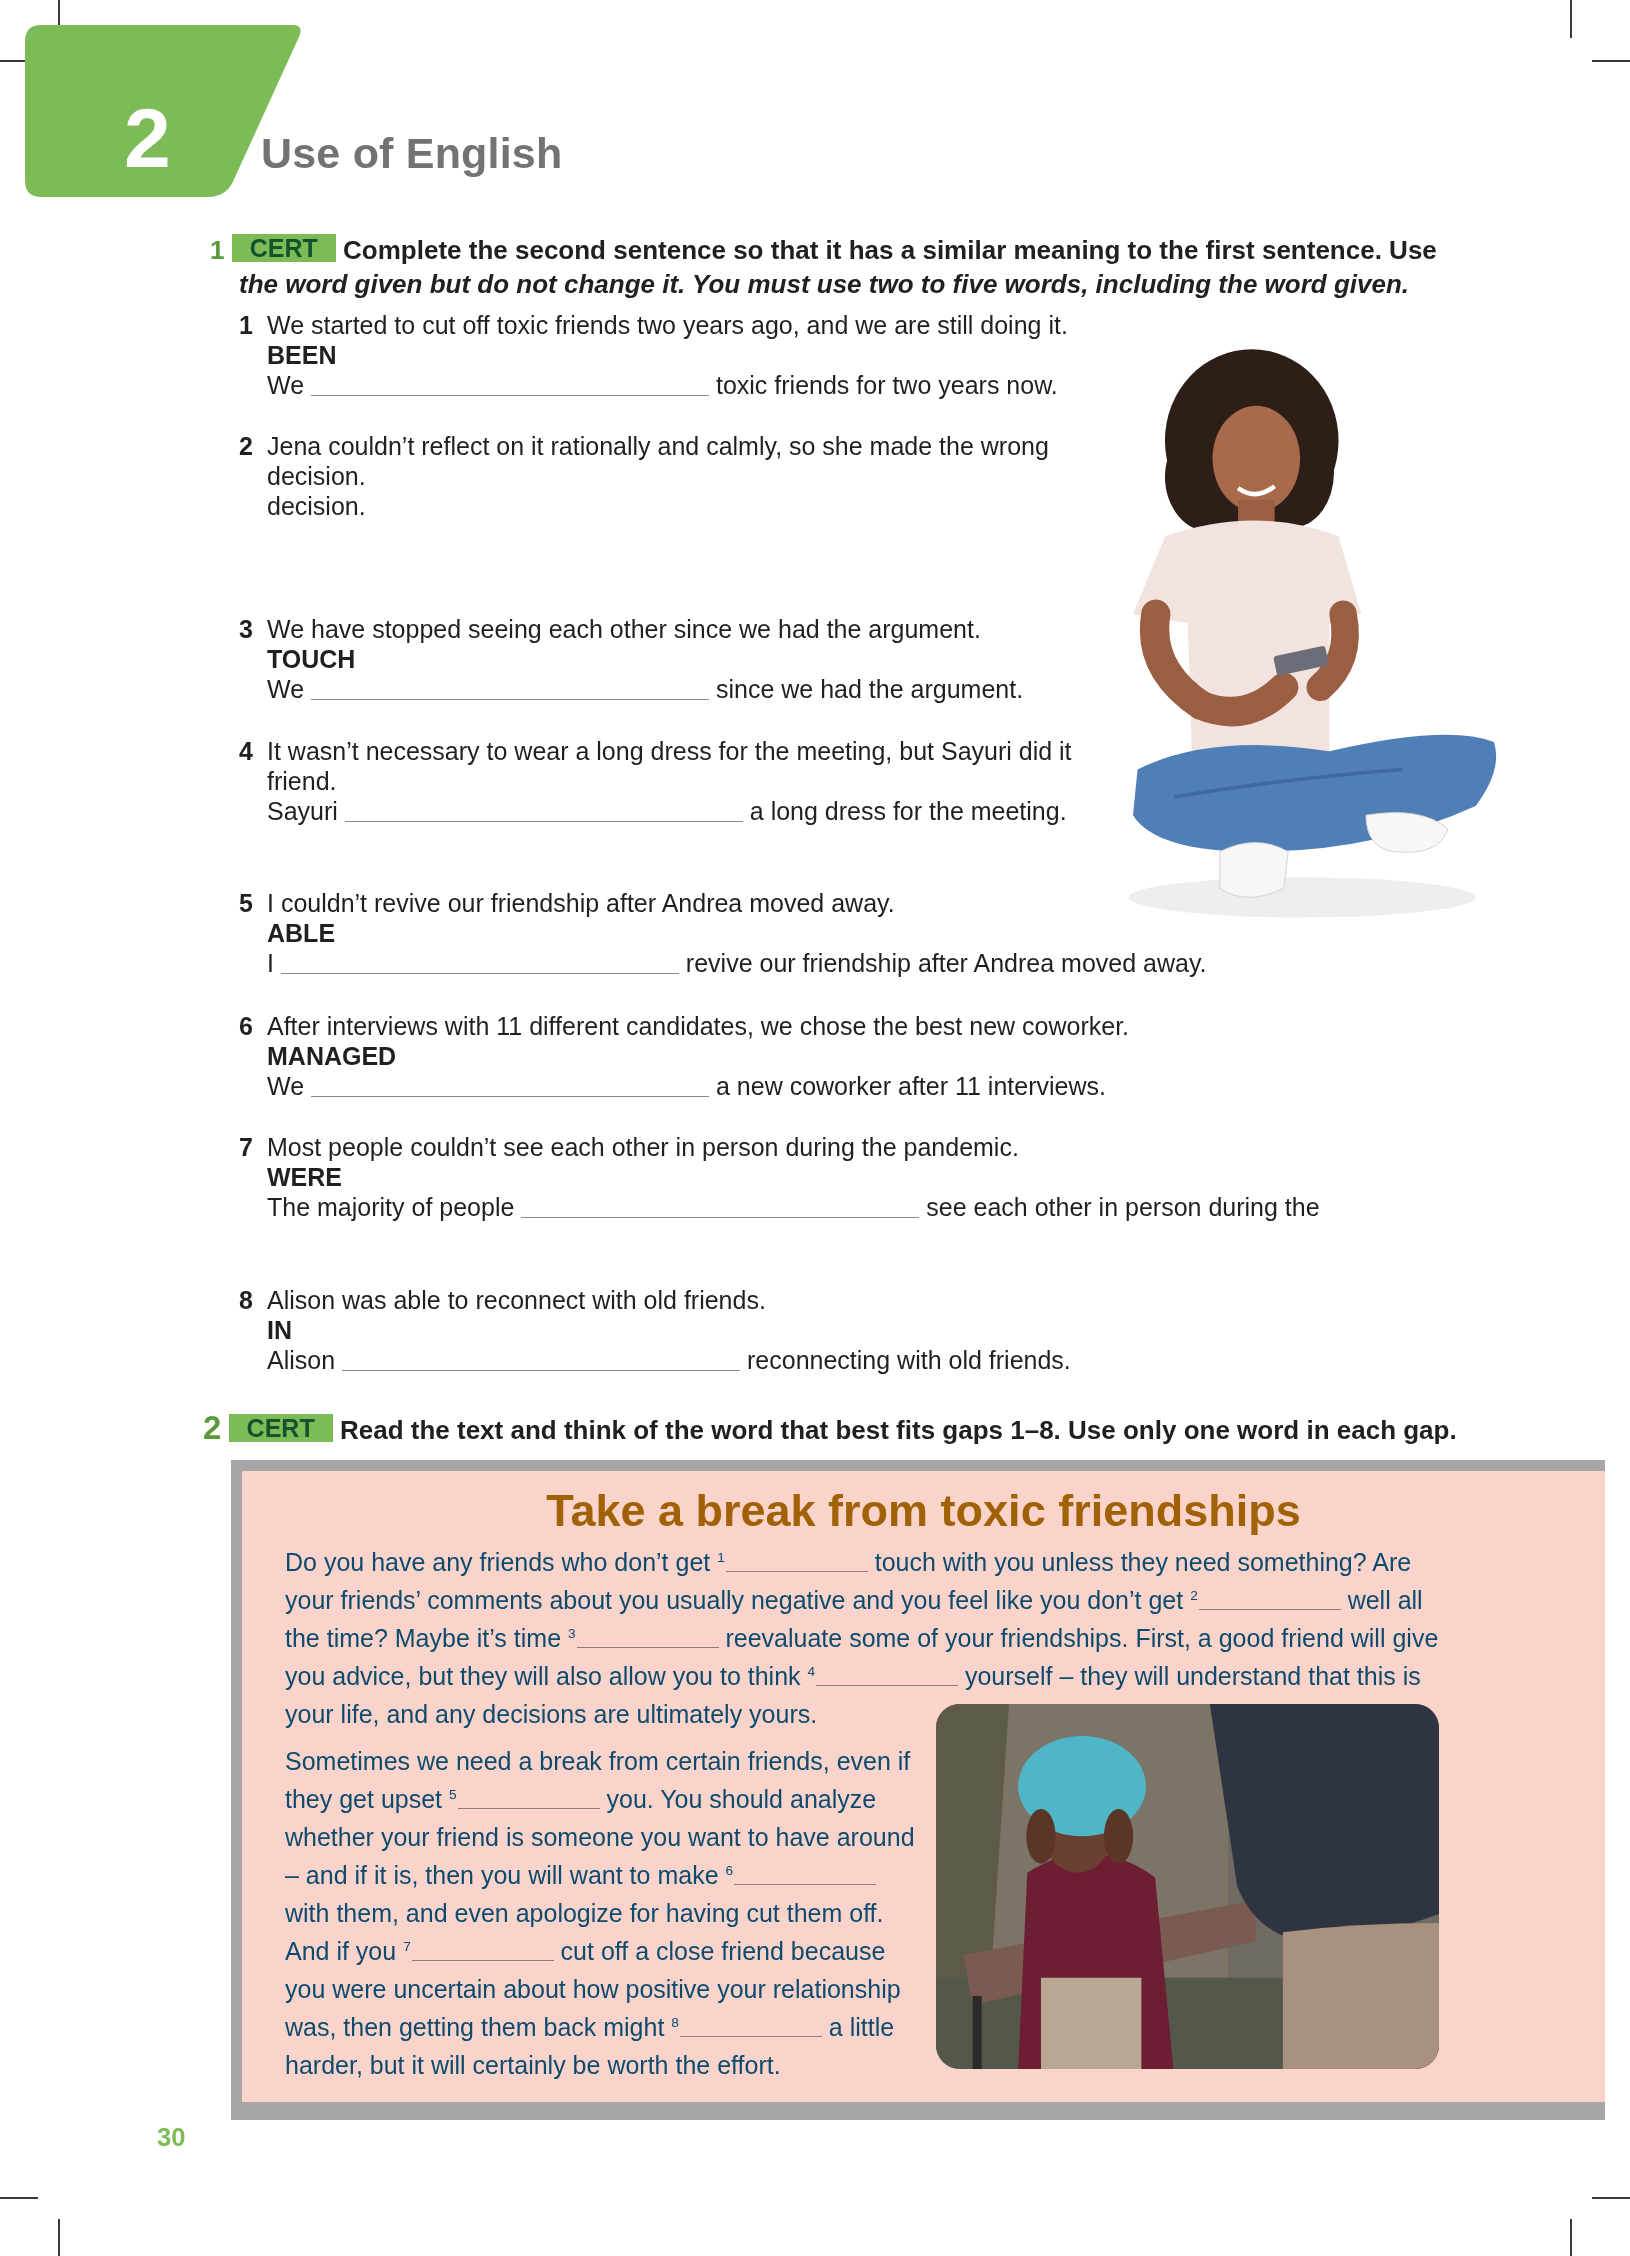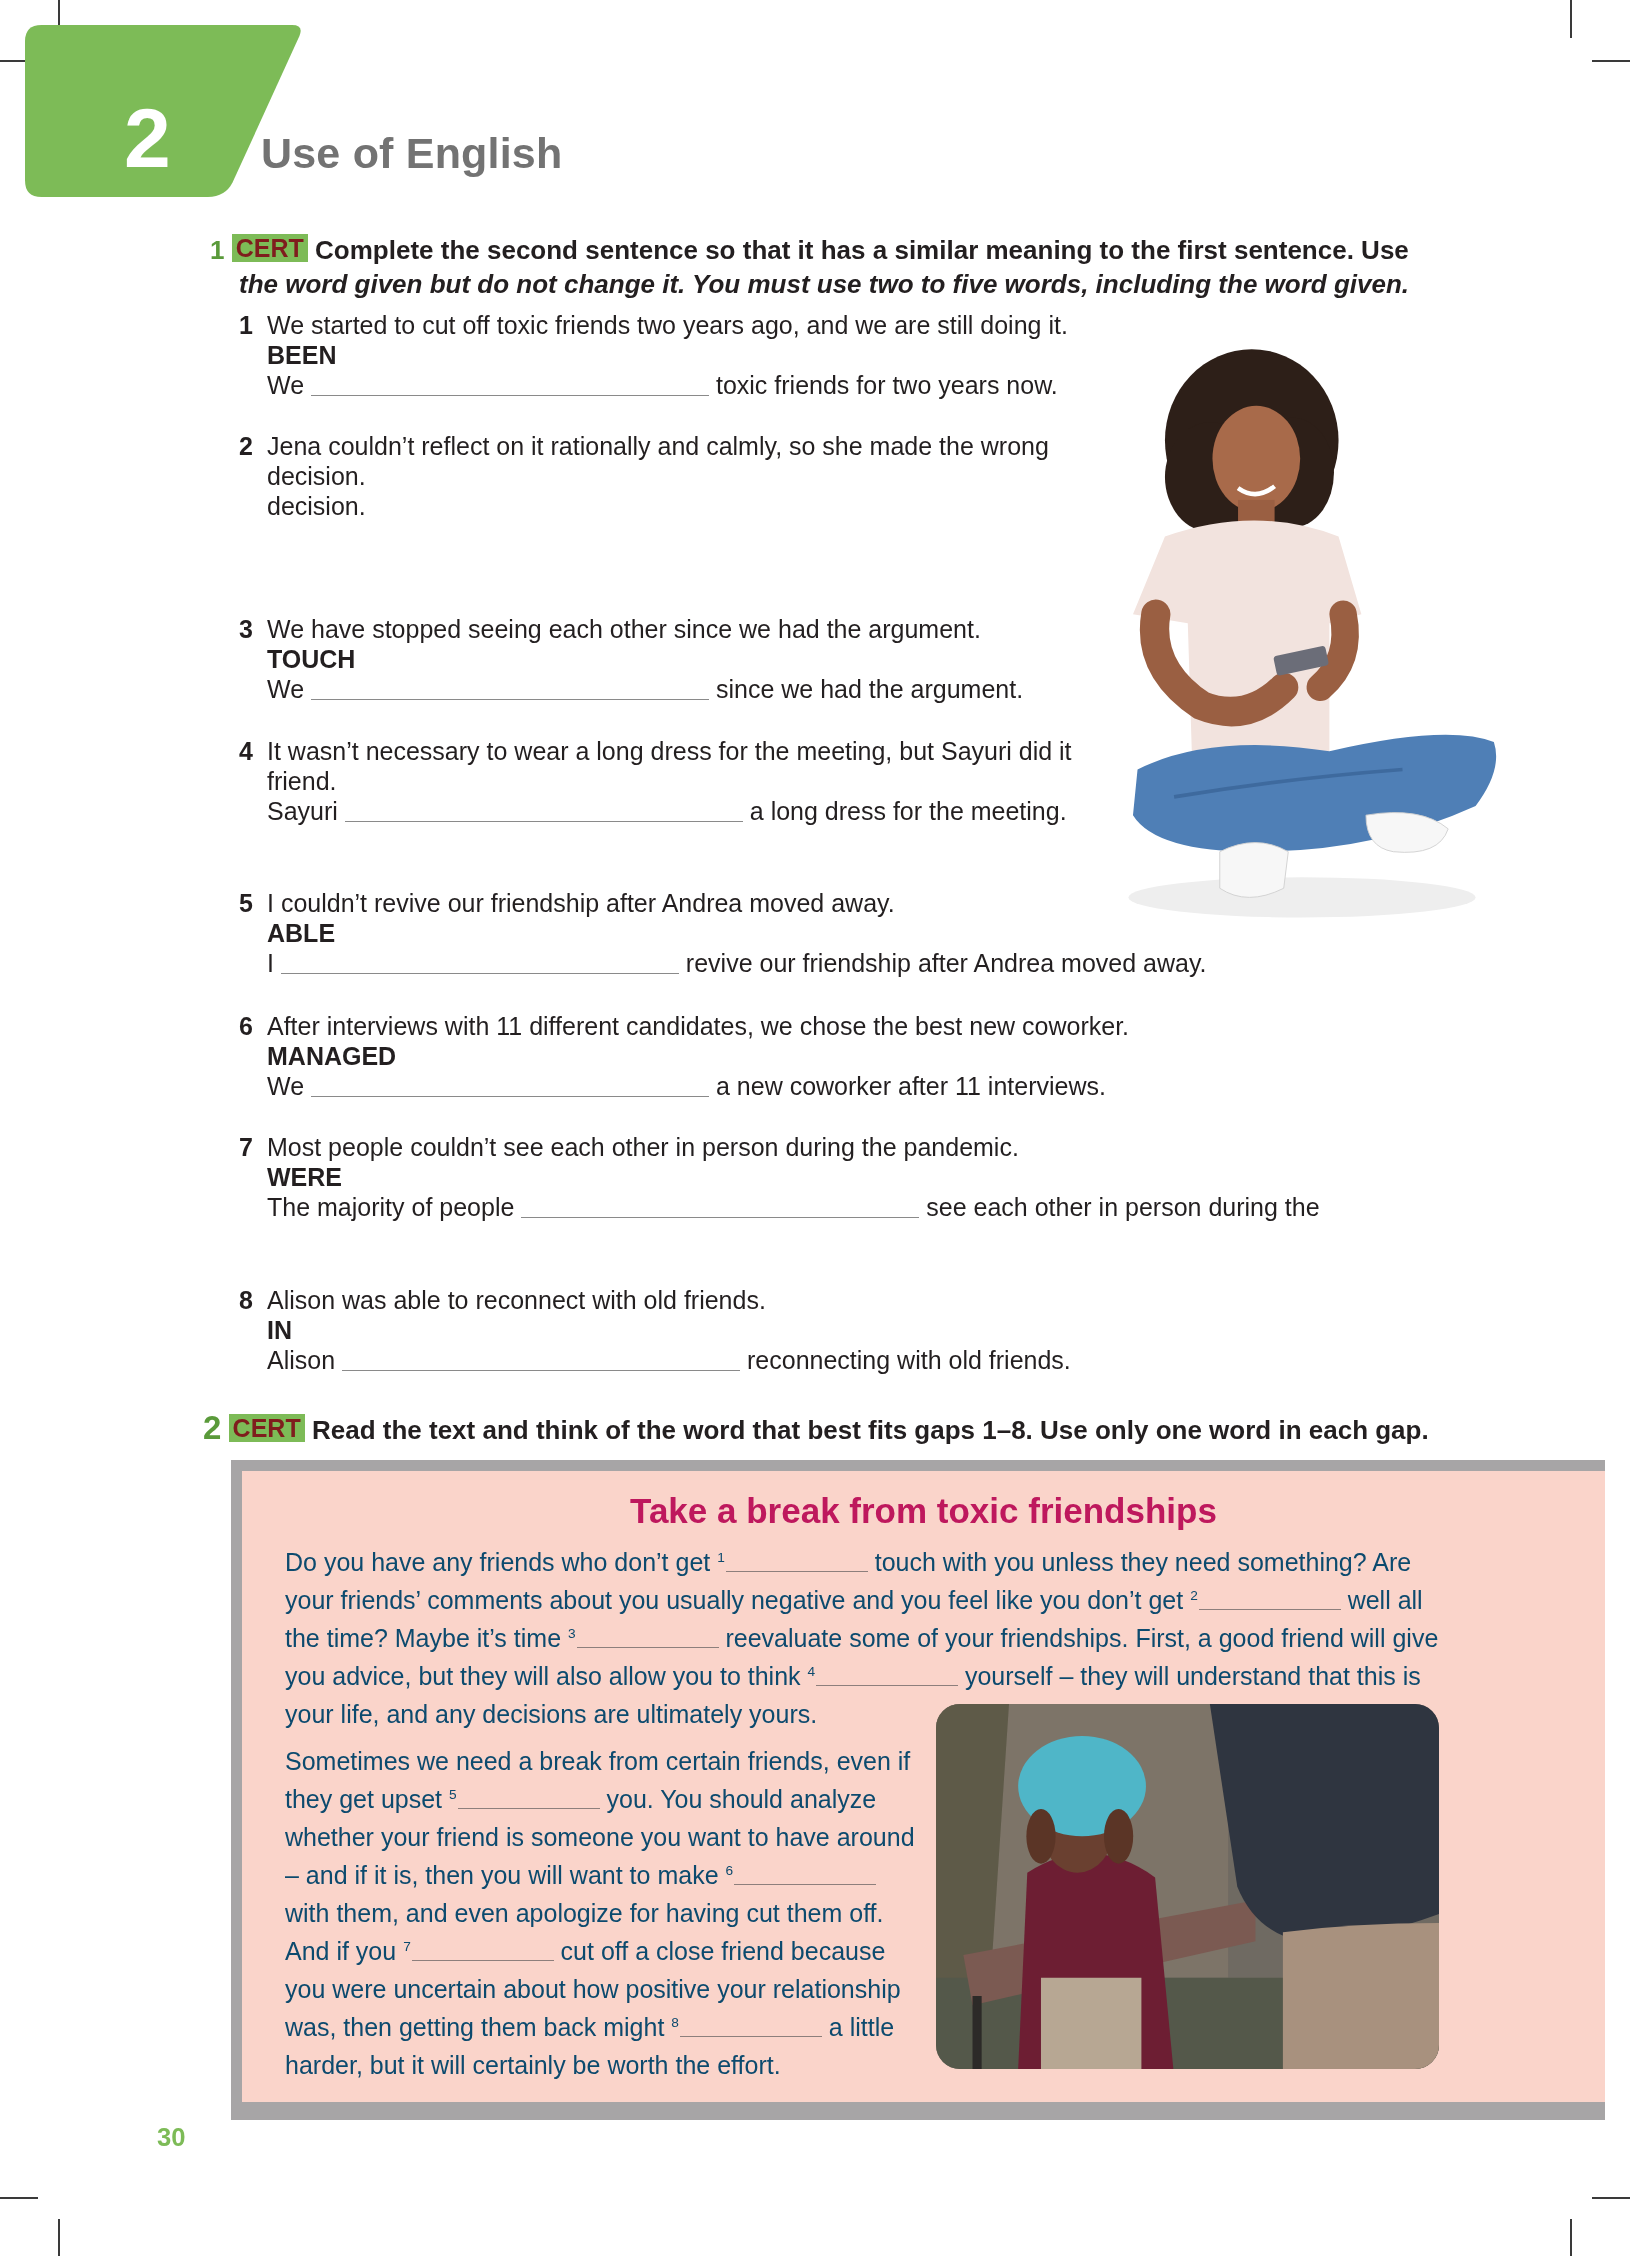--- a/index.html
+++ b/index.html
@@ -6,34 +6,34 @@
   body { width: 1631px; height: 2257px; position: relative; overflow: hidden;
          font-family: "Liberation Sans", "DejaVu Sans", sans-serif; color: #231f20; }
   .crop { position: absolute; background: #3a3a3a; }
   .chapter-tab { position: absolute; left: 25px; top: 25px; width: 279px; height: 172px; }
   .chapter-num { position: absolute; left: 124px; top: 96px; font-size: 84px; font-weight: bold;
                  color: #ffffff; line-height: 1; }
   .chapter-title { position: absolute; left: 261px; top: 132px; font-size: 43px; font-weight: bold;
                    color: #737373; line-height: 1; letter-spacing: 0.2px; }
   .instr { position: absolute; font-size: 26px; font-weight: bold; line-height: 34px; color: #231f20; }
   .instr .ex-num { color: #5a9a3a; font-weight: bold; }
-  .badge { display: inline-block; background: #7dbb57; color: #7f1d1d; font-weight: bold;
-           padding: 0 4px; line-height: 28px; height: 28px; margin-right: 7.3px; font-size: 25px;
+  .badge { display: inline-block; background: #7dbb57; color: #14532d; font-weight: bold;
+           padding: 0 18px; line-height: 28px; height: 28px; margin-right: 7.3px; font-size: 25px;
            vertical-align: 1.8px; }
   .item { position: absolute; left: 239px; font-size: 25px; line-height: 30px; color: #231f20; }
   .item .n { position: absolute; left: 0; top: 0; font-weight: bold; }
   .item .body { margin-left: 28px; }
   .item .kw { font-weight: bold; }
   .blank { display: inline-block; border-bottom: 1.8px solid #8a8a8a; height: 20px; vertical-align: -1.8px; }
   .photo1 { position: absolute; left: 1101px; top: 340px; width: 402px; height: 594px; }
   .box { position: absolute; left: 231px; top: 1460px; width: 1374px; height: 660px;
          background: #a7a5a6; }
   .box-inner { position: absolute; left: 11px; top: 11px; right: 0; bottom: 18.3px; background: #fad4ca; }
   .box-title { position: absolute; left: 0; right: 0; top: 20px; text-align: center;
-               font-size: 35px; font-weight: bold; color: #be185d; line-height: 40px; }
+               font-size: 45px; font-weight: bold; color: #a16207; line-height: 40px; }
   .para { position: absolute; left: 43px; font-size: 25px; color: #0c4a6e; }
   .para1 { top: 72px; width: 1160px; line-height: 38px; }
   .para2 { top: 271px; width: 640px; line-height: 38px; }
   .gap-blank { display: inline-block; border-bottom: 1.8px solid #8d7f7c; width: 142px; height: 18.3px; vertical-align: -0.9px; }
   sup { font-size: 13.7px; vertical-align: 9.1px; line-height: 0; margin-right: 0.9px; }
   .photo2 { position: absolute; left: 694px; top: 233px; width: 503px; height: 365px;
             border-radius: 24px; overflow: hidden; }
   .page-number { position: absolute; left: 157px; top: 2123px; font-size: 25.6px; font-weight: bold; color: #7dbb57; }
 </style>
 </head>

